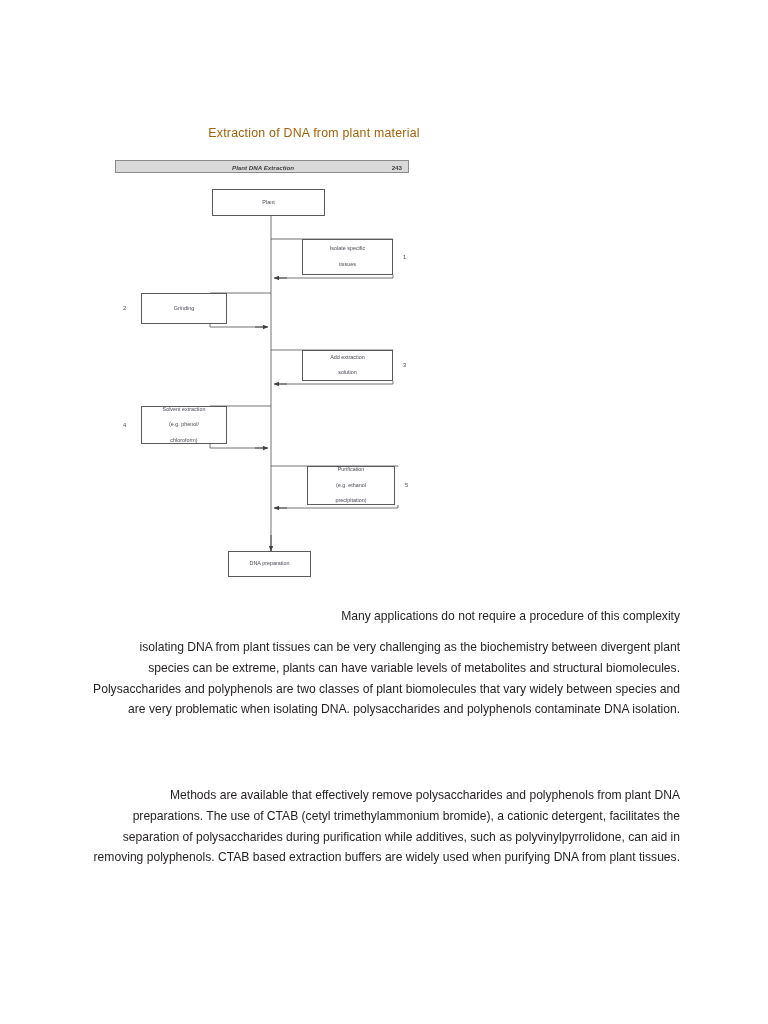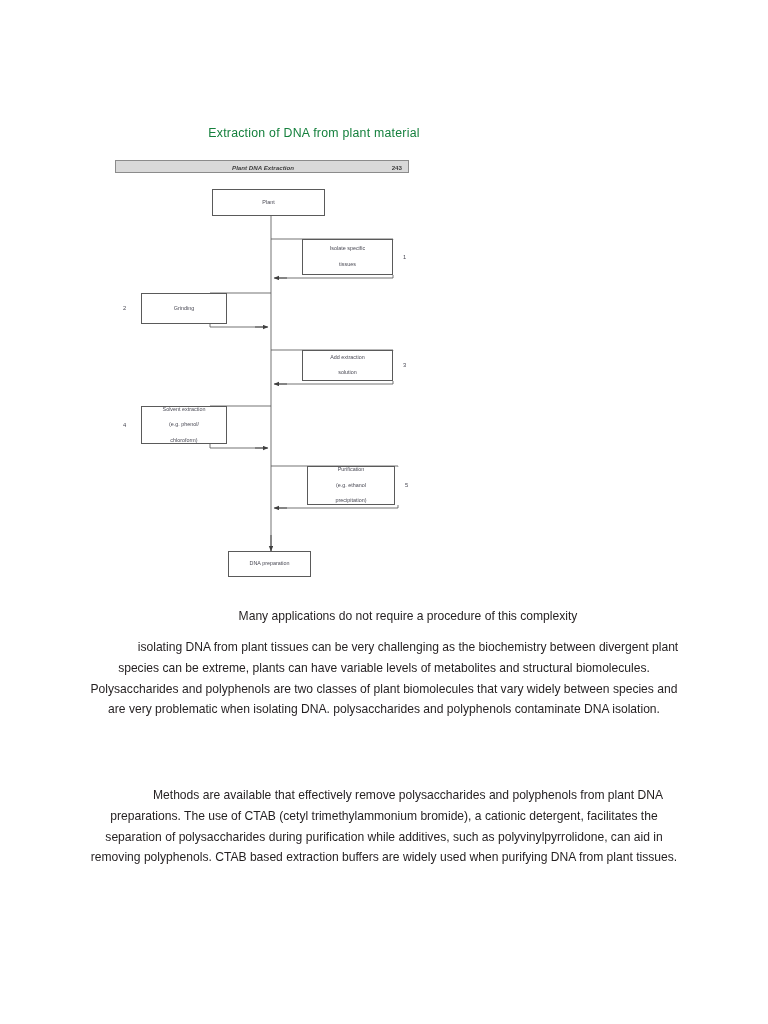--- a/index.html
+++ b/index.html
@@ -19,21 +19,21 @@
   }
 
   
   .doc-title {
     position: absolute;
     left: 0;
     top: 126px;
     width: 628px;
     text-align: center;
     font-size: 12.3px;
-    color: #15803d;
+    color: #a16207;
     letter-spacing: 0.02em;
   }
 
   
   .figure {
     position: absolute;
     left: 115px;
     top: 160px;
     width: 300px;
     height: 425px;
@@ -105,21 +105,21 @@
   }
 
   
   .body-text {
     position: absolute;
     left: 88px;
     width: 592px;
     font-size: 12.1px;
     line-height: 1.72;
     color: #231f20;
-    text-align: center;
+    text-align: right;
   }
   .indent { text-indent: 48px; }
   .indent-sm { text-indent: 47px; }
 </style>
 </head>
 <body>
 
 <div class="page">
 
   <div class="doc-title">Extraction of DNA from plant material</div>

